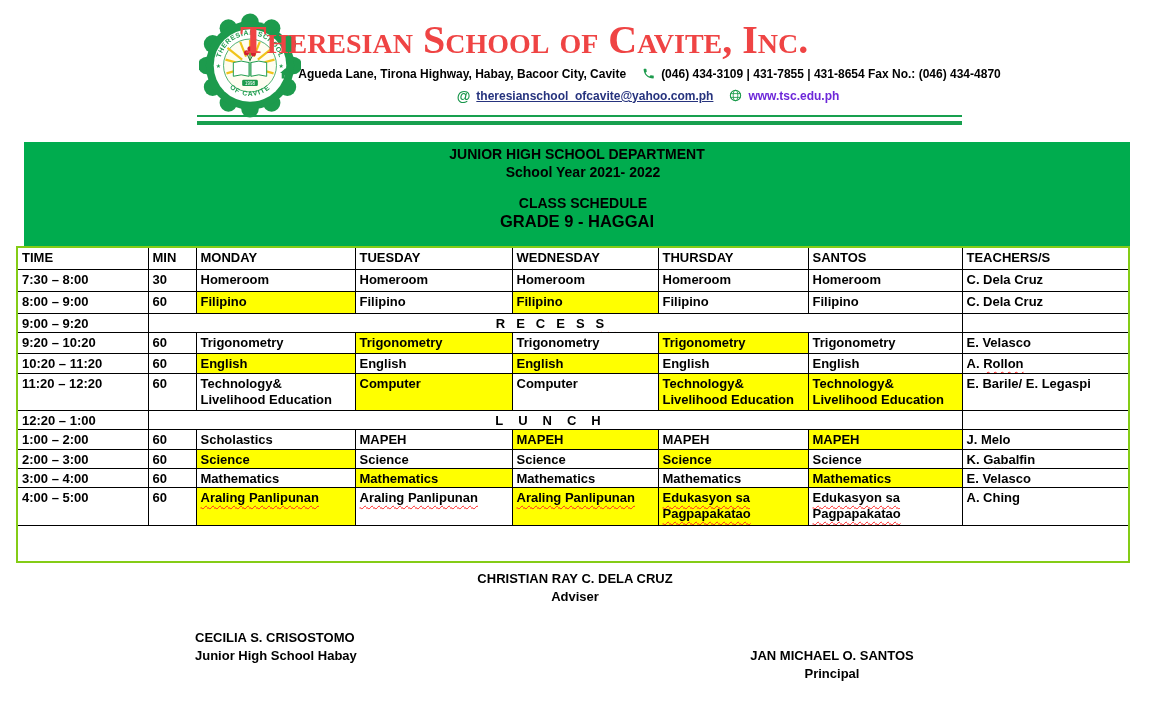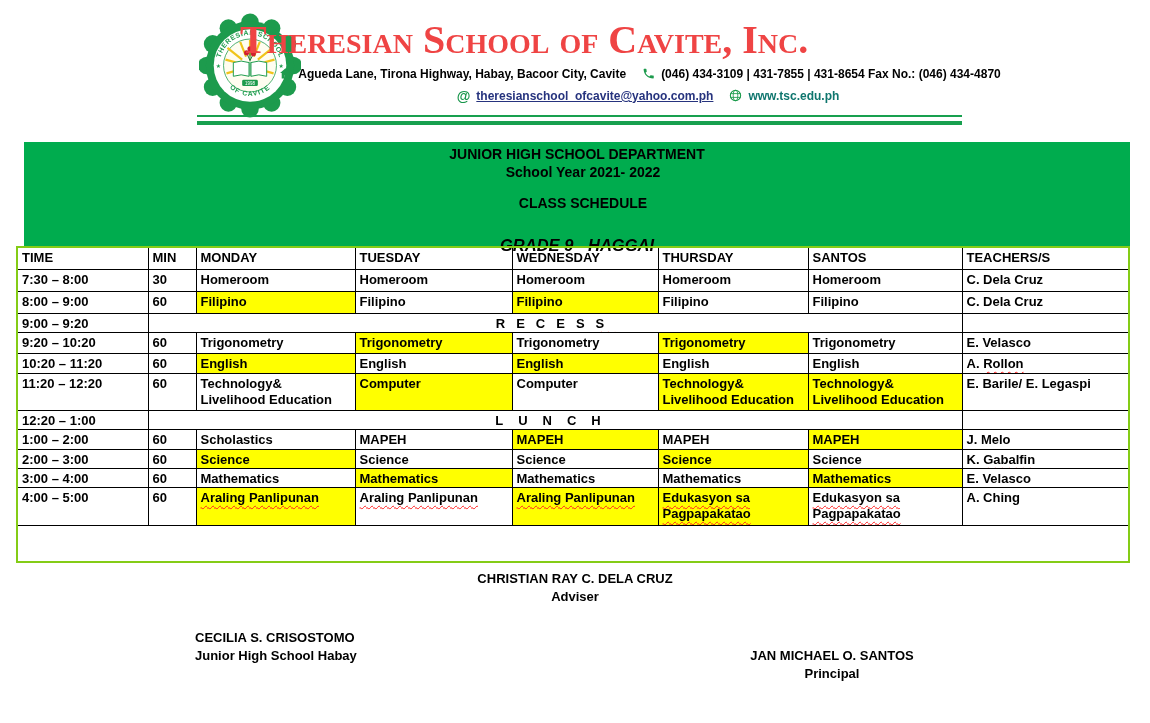--- a/index.html
+++ b/index.html
@@ -13,31 +13,31 @@
         font-size:40px;line-height:40px;color:#ef4444;white-space:nowrap;}
   .contact-line{position:absolute;left:240px;width:800px;text-align:center;
         font-size:12px;font-weight:bold;white-space:nowrap;}
   .contact1{top:67px;}
   .contact2{top:88px;}
   .cicon{display:inline-block;vertical-align:-2px;margin:0 6px 0 16px;}
   .cicon:first-child{margin-left:0;}
   .at-glyph{color:#169549;font-size:14px;font-weight:bold;display:inline-block;
         vertical-align:-1px;margin:0 6px 0 16px;}
   .email-link{color:#26337e;text-decoration:underline;}
-  .website{color:#0f766e;}
+  .website{color:#6d28d9;}
   .rule-thin{position:absolute;left:197px;top:115px;width:765px;height:2px;background:#18a04f;}
   .rule-thick{position:absolute;left:197px;top:121px;width:765px;height:4px;background:#18a04f;}
 
   
   .banner{position:absolute;left:24px;top:142px;width:1106px;height:104px;
         background:#00ac4e;text-align:center;}
   .banner .b1{padding-top:4px;font-size:14px;font-weight:bold;line-height:17px;}
   .banner .b2{font-size:14px;font-weight:bold;line-height:17px;margin-top:1px;padding-left:12px;}
   .banner .b3{font-size:14px;font-weight:bold;line-height:17px;margin-top:14px;padding-left:12px;}
-  .banner .b4{font-size:16.5px;font-weight:bold;font-style:italic;line-height:19px;margin-top:24px;}
+  .banner .b4{font-size:16.5px;font-weight:bold;line-height:19px;margin-top:0;}
 
   
   table.sched{position:absolute;left:16px;top:246px;width:1112px;
         border-collapse:collapse;table-layout:fixed;border:2px solid #84cc16;
         font-size:13px;font-weight:bold;}
   .sched td,.sched th{border:1px solid #000;padding:2px 3px 0 4px;vertical-align:top;
         text-align:left;line-height:16px;overflow:hidden;white-space:nowrap;
         font-size:13px;font-weight:bold;}
   .hl{background:#ffff00;}
   .sq{text-decoration-line:underline;text-decoration-style:wavy;

